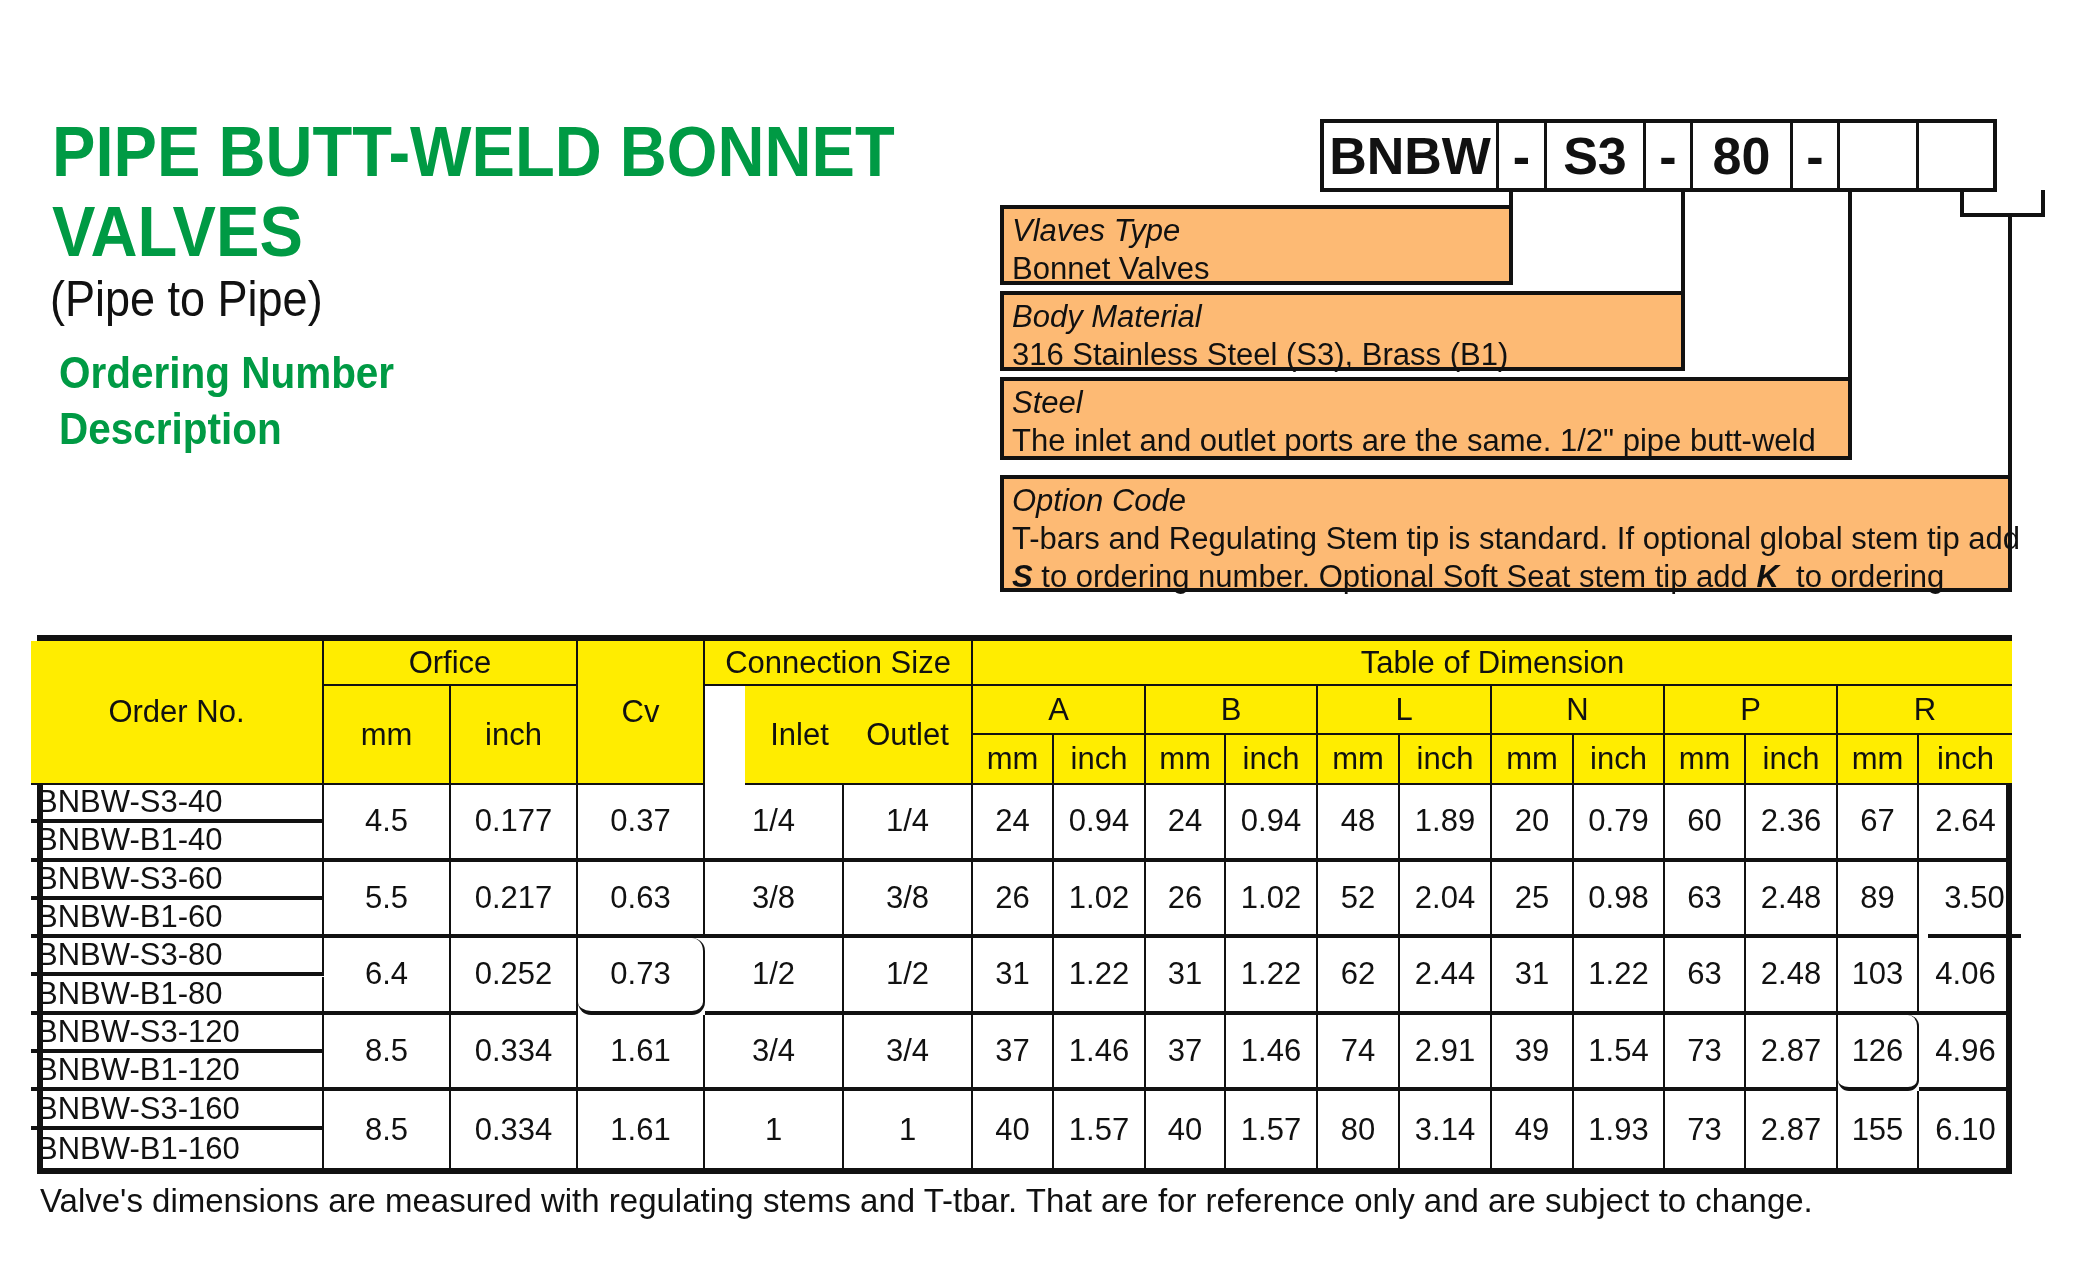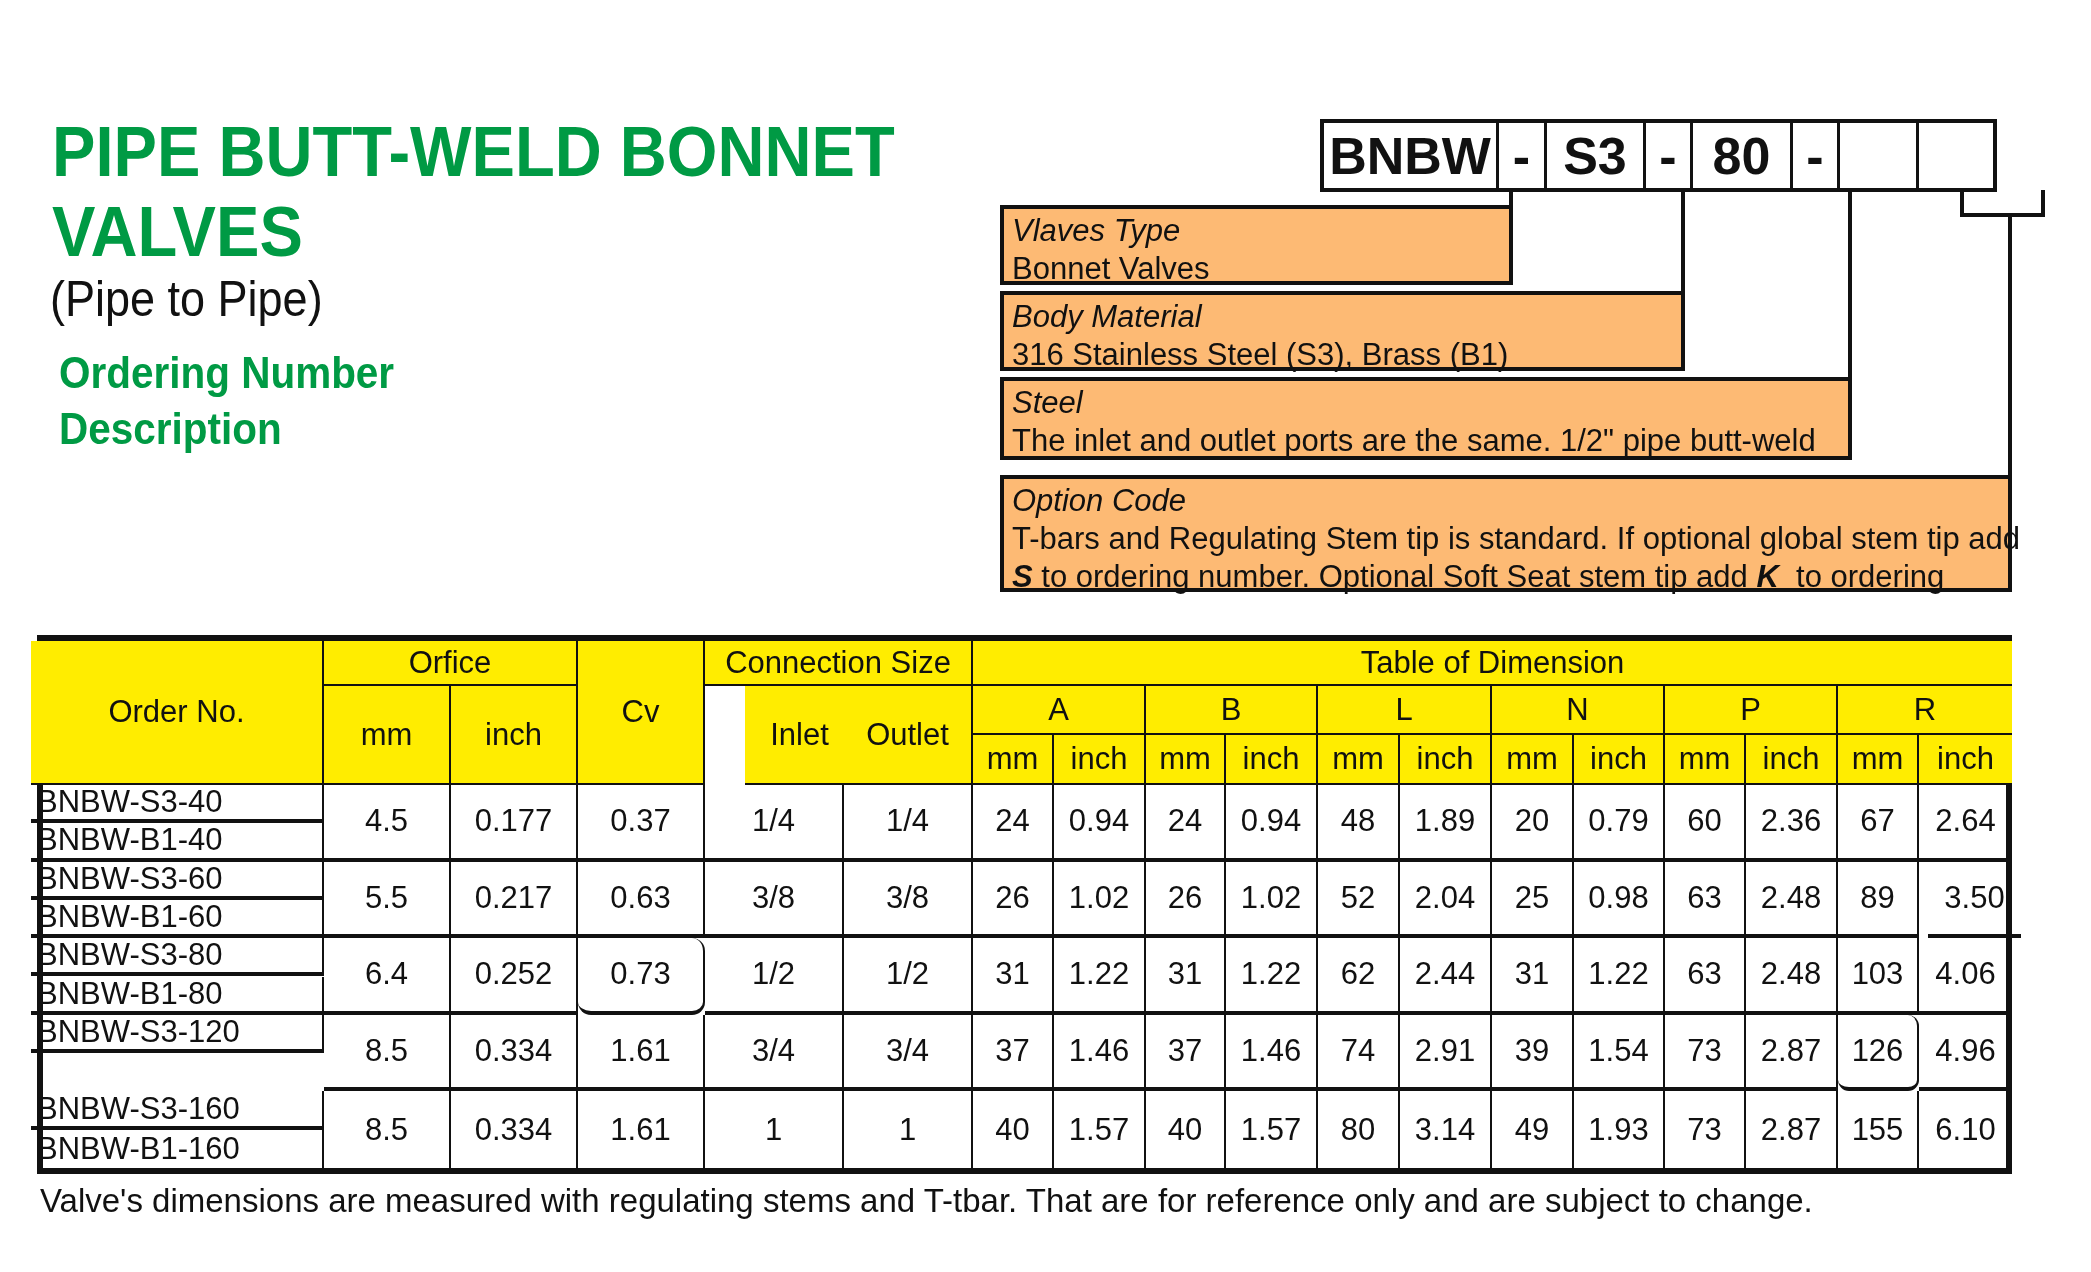--- a/index.html
+++ b/index.html
@@ -167,20 +167,21 @@
     <div class="cell " style="left: 1183px; top: 297.2px; width: 92px; height: 76.6px; border-bottom: 4px solid rgb(17, 17, 17);">1.22</div>
     <div class="cell " style="left: 1275px; top: 297.2px; width: 82px; height: 76.6px; border-bottom: 4px solid rgb(17, 17, 17);">62</div>
     <div class="cell " style="left: 1357px; top: 297.2px; width: 92px; height: 76.6px; border-bottom: 4px solid rgb(17, 17, 17);">2.44</div>
     <div class="cell " style="left: 1449px; top: 297.2px; width: 82px; height: 76.6px; border-bottom: 4px solid rgb(17, 17, 17);">31</div>
     <div class="cell " style="left: 1531px; top: 297.2px; width: 91px; height: 76.6px; border-bottom: 4px solid rgb(17, 17, 17);">1.22</div>
     <div class="cell " style="left: 1622px; top: 297.2px; width: 81px; height: 76.6px; border-bottom: 4px solid rgb(17, 17, 17);">63</div>
     <div class="cell " style="left: 1703px; top: 297.2px; width: 92px; height: 76.6px; border-bottom: 4px solid rgb(17, 17, 17);">2.48</div>
     <div class="cell " style="left: 1795px; top: 297.2px; width: 81px; height: 76.6px; border-bottom: 4px solid rgb(17, 17, 17);">103</div>
     <div class="cell " style="left: 1876px; top: 297.2px; width: 93px; height: 76.6px; border-right: none; border-bottom: 4px solid rgb(17, 17, 17);">4.06</div>
     <div class="cell orderno" style="left: -12px; top: 373.8px; width: 293px; height: 38.3px; border-bottom: 4px solid rgb(17, 17, 17);">BNBW-S3-120</div>
+    <div class="cell orderno" style="left: -12px; top: 412.1px; width: 293px; height: 38.3px; border-bottom: 4px solid rgb(17, 17, 17);">BNBW-B1-120</div>
     <div class="cell " style="left: 281px; top: 373.8px; width: 127px; height: 76.6px; border-bottom: 4px solid rgb(17, 17, 17);">8.5</div>
     <div class="cell " style="left: 408px; top: 373.8px; width: 127px; height: 76.6px; border-bottom: 4px solid rgb(17, 17, 17);">0.334</div>
     <div class="cell " style="left: 535px; top: 373.8px; width: 127px; height: 76.6px; border-bottom: 4px solid rgb(17, 17, 17);">1.61</div>
     <div class="cell " style="left: 662px; top: 373.8px; width: 139px; height: 76.6px; border-bottom: 4px solid rgb(17, 17, 17);">3/4</div>
     <div class="cell " style="left: 801px; top: 373.8px; width: 129px; height: 76.6px; border-bottom: 4px solid rgb(17, 17, 17);">3/4</div>
     <div class="cell " style="left: 930px; top: 373.8px; width: 81px; height: 76.6px; border-bottom: 4px solid rgb(17, 17, 17);">37</div>
     <div class="cell " style="left: 1011px; top: 373.8px; width: 92px; height: 76.6px; border-bottom: 4px solid rgb(17, 17, 17);">1.46</div>
     <div class="cell " style="left: 1103px; top: 373.8px; width: 80px; height: 76.6px; border-bottom: 4px solid rgb(17, 17, 17);">37</div>
     <div class="cell " style="left: 1183px; top: 373.8px; width: 92px; height: 76.6px; border-bottom: 4px solid rgb(17, 17, 17);">1.46</div>
     <div class="cell " style="left: 1275px; top: 373.8px; width: 82px; height: 76.6px; border-bottom: 4px solid rgb(17, 17, 17);">74</div>

